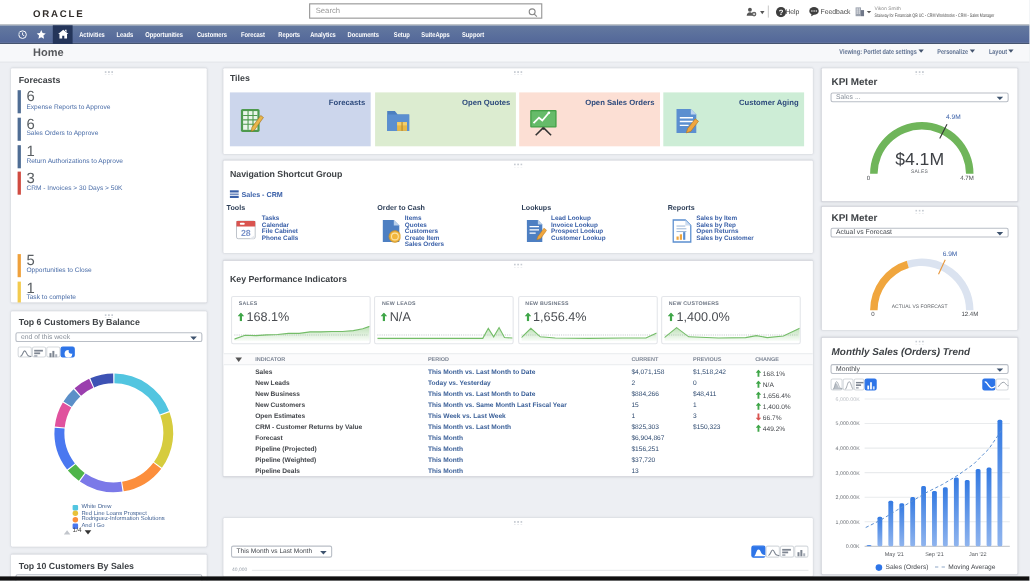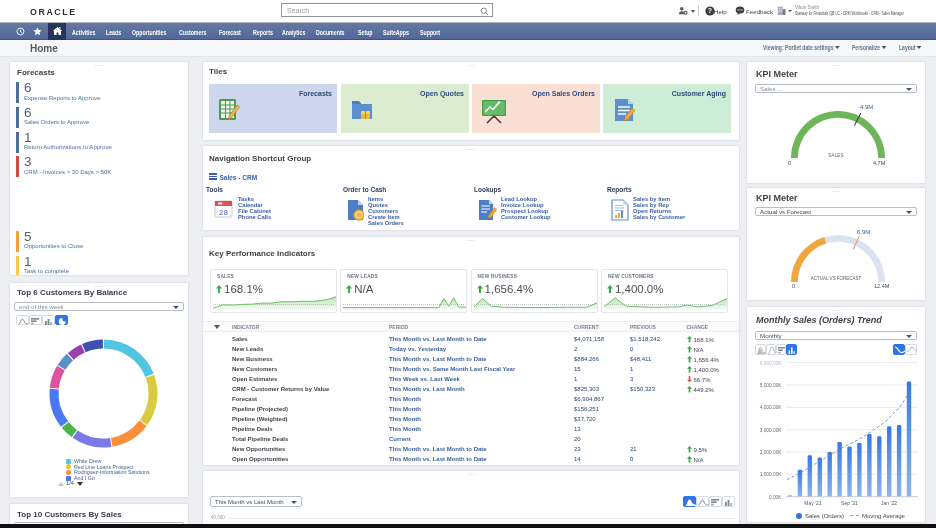--- a/index.html
+++ b/index.html
@@ -291,21 +291,21 @@
 <rect x="10" y="12" width="2" height="7" fill="#5b8fd0"></rect>
 </svg></div>
     <div class="abs" style="left:430px;top:51px;">
       <div style="font-size:5.8px;font-weight:bold;color:#3a60a8;line-height:5.95px;white-space:nowrap;">Sales by Item</div>
       <div style="font-size:5.8px;font-weight:bold;color:#3a60a8;line-height:5.95px;white-space:nowrap;">Sales by Rep</div>
       <div style="font-size:5.8px;font-weight:bold;color:#3a60a8;line-height:5.95px;white-space:nowrap;">Open Returns</div>
       <div style="font-size:5.8px;font-weight:bold;color:#3a60a8;line-height:5.95px;white-space:nowrap;">Sales by Customer</div>
     </div>
 </div>
 
-<div class="panel" style="left:203px;top:237px;width:536px;height:228px;">
+<div class="panel" style="left:203px;top:237px;width:536px;height:196px;">
     <div class="handle"></div>
  <div class="phead" style="position:absolute;left:6px;top:12px;">Key Performance Indicators</div>
  <div class="abs" style="left:7.0px;top:32px;width:127px;height:44px;border:1px solid #e4e6ea;border-radius:2px;">
       <div class="abs" style="left:6px;top:4px;font-size:4.8px;font-weight:bold;color:#6d7684;letter-spacing:.2px;">SALES</div>
       <div class="abs" style="left:5px;top:13px;font-size:11.5px;color:#4a4d52;"><svg width="6" height="8" viewBox="0 0 6 8" style="vertical-align:0px;margin-right:2px;">
           <path d="M3 0 L6 3.4 L4 3.4 L4 8 L2 8 L2 3.4 L0 3.4 Z" fill="#3fa648"></path>
         </svg>168.1%</div>
       <div class="abs" style="left:2px;top:33.5px;width:121px;border-top:1px dotted #c5c9cf;"></div>
       <svg width="123" height="16" viewBox="0 0 123 16" style="position:absolute;left:2px;bottom:2px;">
         <defs>
@@ -483,20 +483,21 @@
 
 <div class="panel" style="left:747px;top:62px;width:178px;height:121px;">
     <div class="handle"></div>
  <div class="phead" style="position:absolute;left:9px;top:7px;font-size:9px;">KPI Meter</div>
  <div class="sel" style="left:8px;top:22px;width:162px;height:8.5px;line-height:7.5px;">Sales ...<span class="car" style="top:2.5px;"></span></div>
  <svg class="abs" style="left:0;top:0;" width="178" height="121" viewBox="0 0 178 121">
   <path d="M44.0 96.0A47 47 0 0 1 138.0 96.0L131.2 96.0A40.2 40.2 0 0 0 50.8 96.0Z" fill="#6fb55a"></path>
   <line x1="107.3" y1="63.9" x2="113.9" y2="51.0" stroke="#333" stroke-width="1"></line>
  </svg>
  <div class="abs" style="left:113px;top:42px;font-size:6px;color:#3a60a8;">4.9M</div>
+ <div class="abs" style="left:0;top:75px;width:178px;text-align:center;font-size:16px;color:#3e4146;">$4.1M</div>
  <div class="abs" style="left:0;top:91px;width:178px;text-align:center;font-size:4.5px;color:#5a5e63;letter-spacing:.2px;">SALES</div>
  <div class="abs" style="left:41px;top:98px;font-size:5.5px;color:#46494e;">0</div>
  <div class="abs" style="left:126px;top:98px;font-size:5.5px;color:#46494e;">4.7M</div>
 </div>
 
 <div class="panel" style="left:747px;top:188px;width:178px;height:112px;">
     <div class="handle"></div>
  <div class="phead" style="position:absolute;left:9px;top:5px;font-size:9px;">KPI Meter</div>
  <div class="sel" style="left:8px;top:19px;width:162px;height:8.5px;line-height:7.5px;color:#44484e;">Actual vs Forecast<span class="car" style="top:2.5px;"></span></div>
  <svg class="abs" style="left:0;top:0;" width="178" height="112" viewBox="0 0 178 112">

